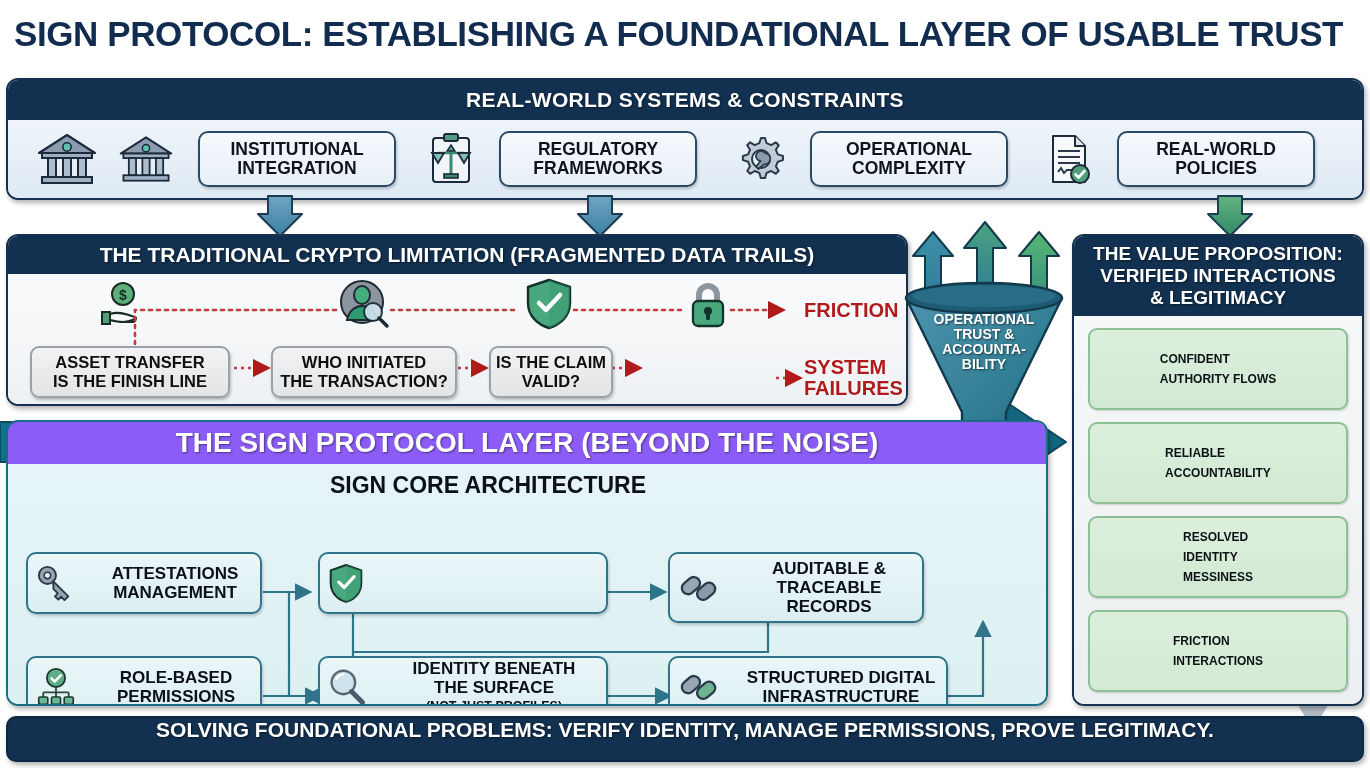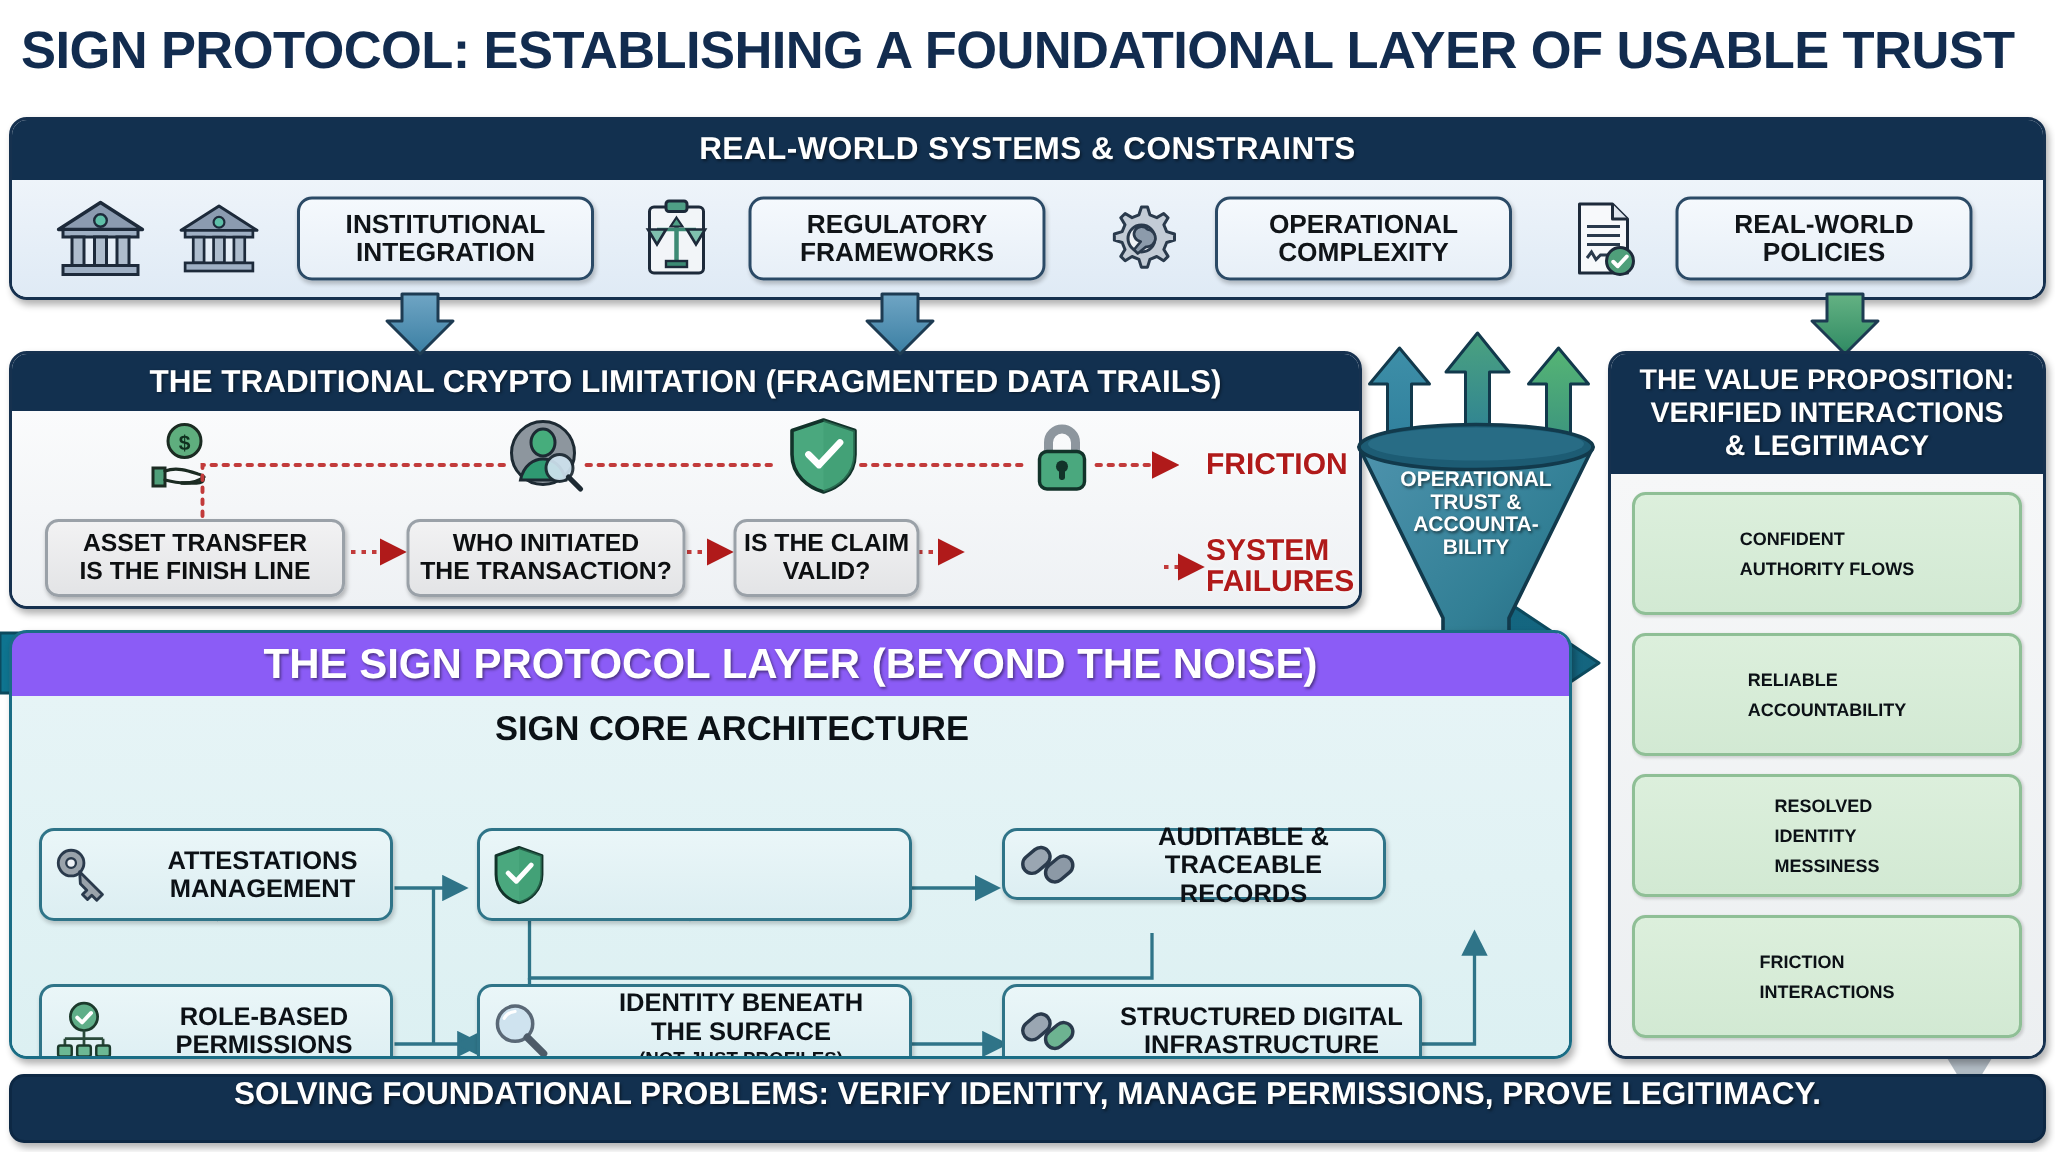--- a/index.html
+++ b/index.html
@@ -462,21 +462,21 @@
       </div>
 
       <div class="core-box" style="left:310px;top:88px;width:290px;height:62px">
         <svg width="36" height="40" viewBox="0 0 40 44">
           <path d="M20 2 L37 8 v14 c0 12 -9 19 -17 21 C12 41 3 34 3 22 V8z" fill="#4aa87e" stroke="#12332a" stroke-width="2.2" stroke-linejoin="round"></path>
           <path d="M20 2 L37 8 v14 c0 12 -9 19 -17 21z" fill="#3b9a6f" opacity="0.45"></path>
           <path d="M12 21 l6 6 11 -12" fill="none" stroke="#ffffff" stroke-width="3.6" stroke-linecap="round" stroke-linejoin="round"></path>
         </svg>
       </div>
 
-      <div class="core-box" style="left:660px;top:88px;width:256px;height:48px">
+      <div class="core-box" style="left:660px;top:88px;width:256px;height:71px">
         <svg width="42" height="38" viewBox="0 0 44 40">
           <g fill="none" stroke="#2a3a4c" stroke-width="2.4" stroke-linecap="round">
             <rect x="3" y="11" width="21" height="13" rx="6.5" transform="rotate(-40 13.5 17.5)" fill="#9aa6b2"></rect>
             <rect x="19" y="17" width="21" height="13" rx="6.5" transform="rotate(-40 29.5 23.5)" fill="#8c99a6"></rect>
           </g>
         </svg>
         <div class="lbl">
           <span>AUDITABLE &amp;</span><br>
           <span>TRACEABLE RECORDS</span>
         </div>

